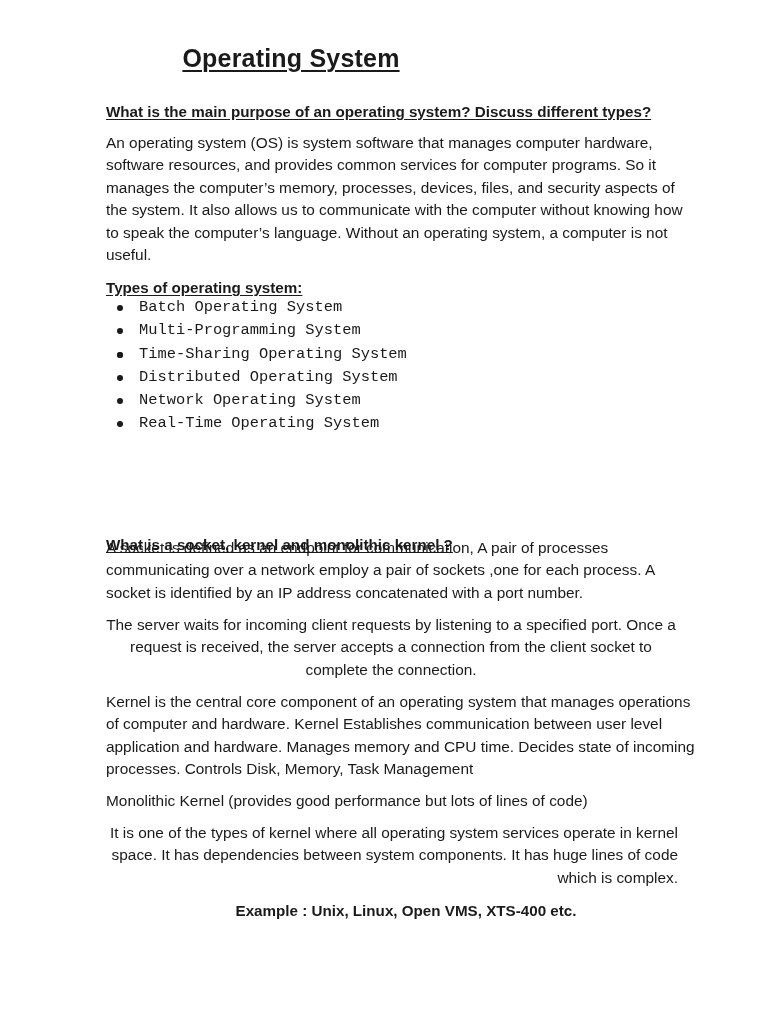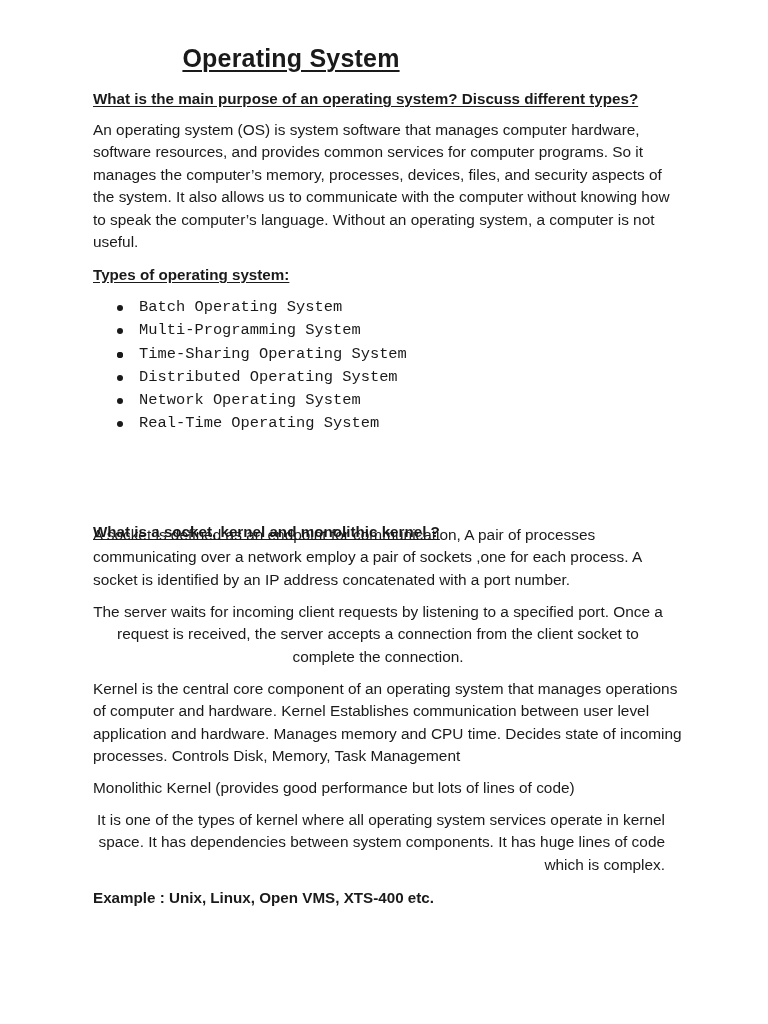--- a/index.html
+++ b/index.html
@@ -28,21 +28,21 @@
       top: 44px;
       text-align: center;
       font-size: 25px;
       font-weight: bold;
       text-decoration: underline;
       text-decoration-thickness: 2px;
       text-underline-offset: 3px;
       letter-spacing: 0.2px;
       margin: 0;
     }
-    .abs { position: absolute; left: 0; width: 600px; margin: 0; }
+    .abs { position: absolute; left: 0; width: 600px; margin: 13px; }
     .heading {
       font-size: 15.2px;
       font-weight: bold;
       text-decoration: underline;
       text-underline-offset: 2px;
       line-height: 20px;
       white-space: nowrap;
     }
     .para {
       font-size: 15.4px;
@@ -106,15 +106,15 @@
   <p class="abs para" style="top:524px; width:580px;"><span>A </span><b>socket</b><span> is defined as an endpoint for communication, A pair of processes communicating over a network employ a pair of sockets ,one for each process. A socket is identified by an IP address concatenated with a port number.</span></p>
 
   <p class="abs para" style="top:601px; width:570px;text-align:center;">The server waits for incoming client requests by listening to a specified port. Once a request is received, the server accepts a connection from the client socket to complete the connection.</p>
 
   <p class="abs para" style="top:678px; width:592px;"><b>Kernel</b><span> is the central core component of an operating system that manages operations of computer and hardware. Kernel Establishes communication between user level application and hardware. Manages memory and CPU time. Decides state of incoming processes. Controls Disk, Memory, Task Management</span></p>
 
   <p class="abs para" style="top:777px; white-space:nowrap;"><b>Monolithic Kernel</b><span> (provides good performance but lots of lines of code)</span></p>
 
   <p class="abs para" style="top:809px; width:572px;text-align:right;">It is one of the types of kernel where all operating system services operate in kernel space. It has dependencies between system components. It has huge lines of code which is complex.</p>
 
-  <p class="abs example" style="top:888px;">Example : Unix, Linux, Open VMS, XTS-400 etc.</p>
+  <p class="abs example" style="top:888px;text-align:center;">Example : Unix, Linux, Open VMS, XTS-400 etc.</p>
 
 </div>
 
 </body></html>

